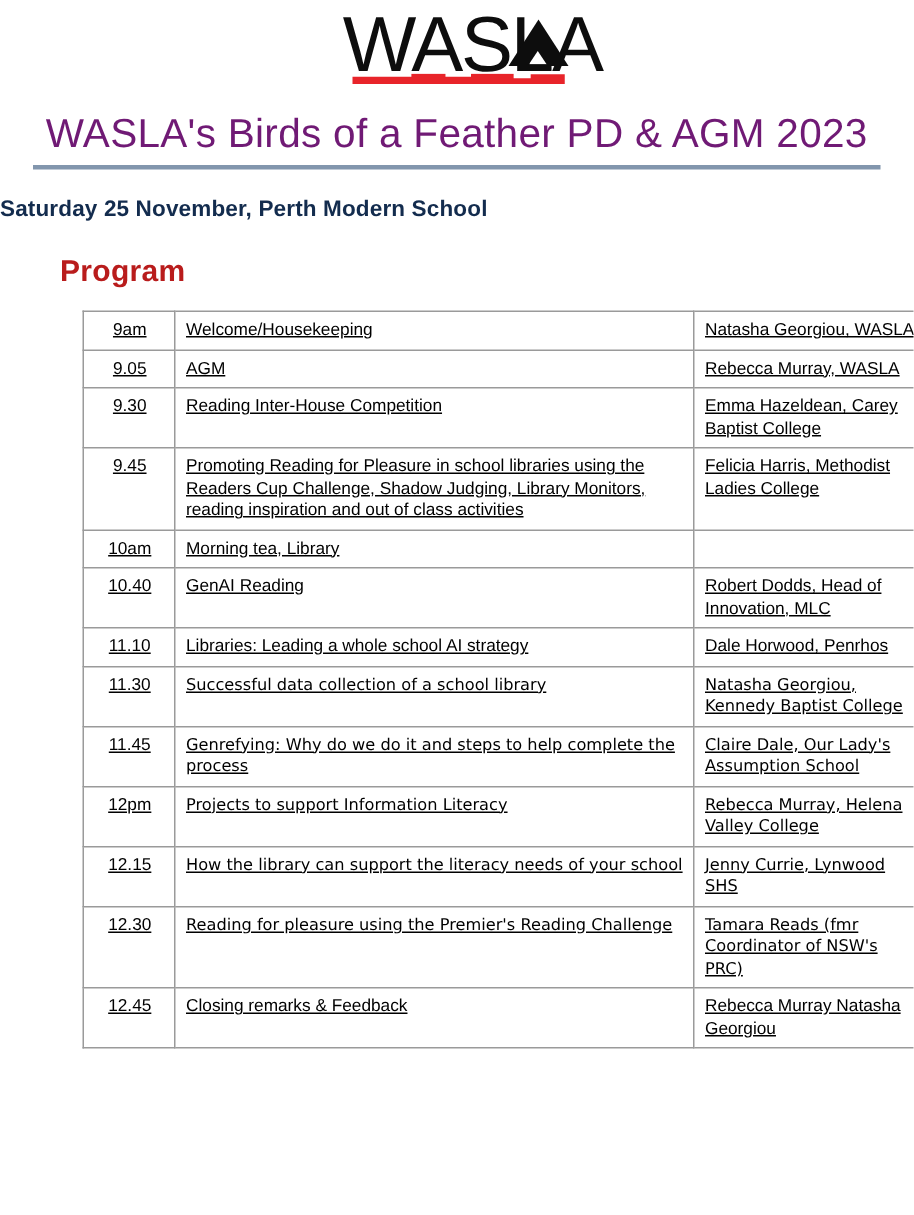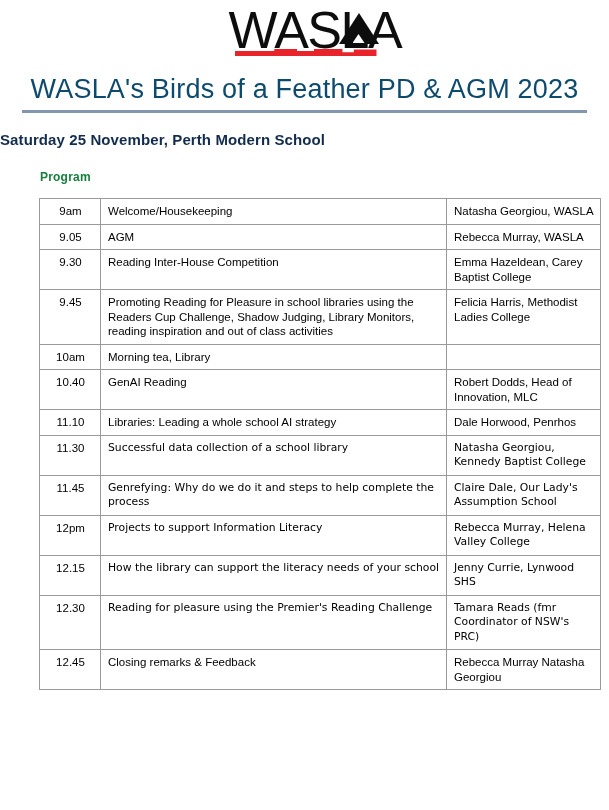--- a/index.html
+++ b/index.html
@@ -74,51 +74,52 @@
       100% 100%, 0% 100%
     );
   }
 
   
   .title {
     margin: 16px 0 0 0;
     text-align: center;
     font-size: 27px;
     font-weight: 400;
-    color: #0c4a6e;
+    color: #701a75;
     letter-spacing: 0.2px;
     line-height: 32px;
   }
   .title-rule {
     margin: 5px auto 0 auto;
     width: 565px;
     height: 3px;
     background: #8296ad;
   }
   .subtitle {
     margin: 18px 0 0 0;
     font-size: 15px;
     font-weight: bold;
     color: #132c4e;
     letter-spacing: 0.1px;
   }
 
   
   .program-heading {
     margin: 22px 0 0 40px;
-    font-size: 12px;
+    font-size: 20px;
     font-weight: bold;
-    color: #15803d;
+    color: #b91c1c;
     letter-spacing: 0.2px;
   }
 
   
   .table-wrap {
-    margin: 14px 0 0 39px;
+    margin: 14px 0 0 55px;
     width: 519px;
+    text-decoration: underline;
   }
   table.program {
     border-collapse: collapse;
     width: 519px;
     table-layout: fixed;
   }
   table.program td {
     border: 1px solid #9a9a9a;
     font-size: 11.5px;
     line-height: 14.5px;

